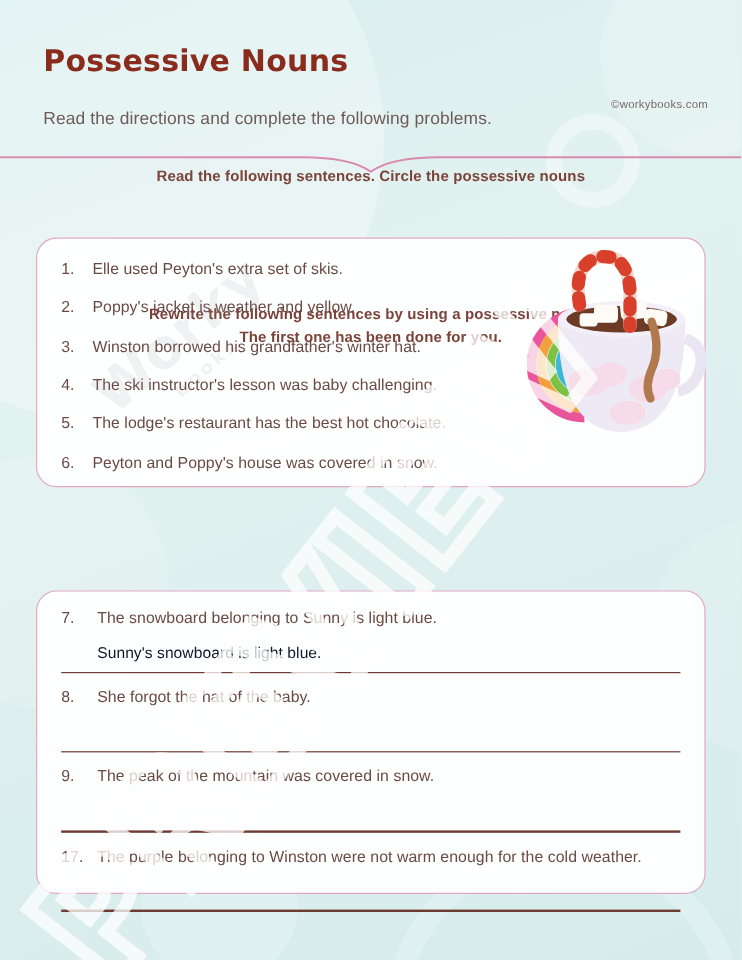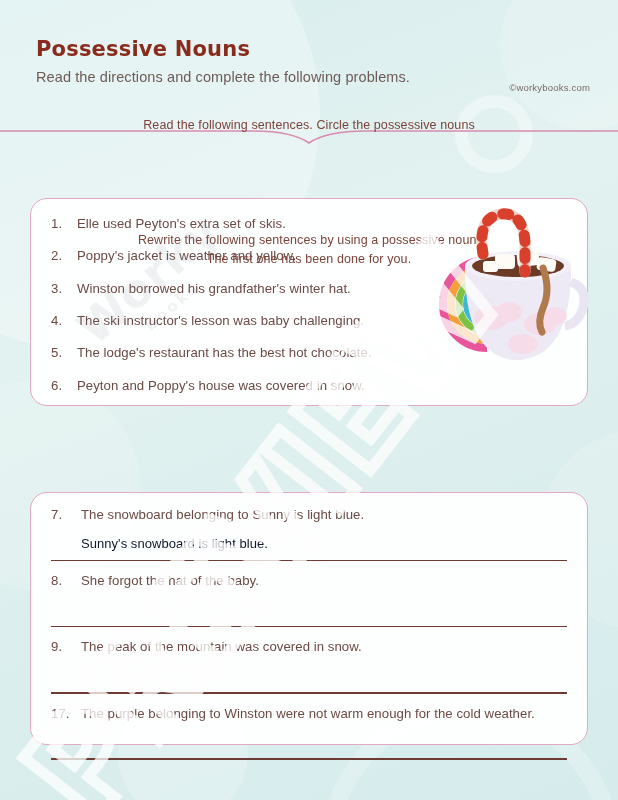--- a/index.html
+++ b/index.html
@@ -37,29 +37,29 @@
   .c4 { left: 118px; top: 690px; width: 130px; height: 130px; background: rgba(255,255,255,.22); }
   .c5 { left: 320px; top: 700px; width: 300px; height: 300px; border: 18px solid rgba(255,255,255,.22); }
   .c6 { left: -70px; top: 380px; width: 210px; height: 210px; background: rgba(255,255,255,.16); }
   .c7 { left: 540px; top: 430px; width: 200px; height: 200px; background: rgba(255,255,255,.14); }
 
   
   .header { position: relative; padding: 38px 0 0 36px; z-index: 3; }
 
   .title {
     font-family: "DejaVu Sans", sans-serif;
-    font-size: 21px;
+    font-size: 25px;
     font-weight: bold;
     color: #8a2c1d;
     letter-spacing: .2px;
     line-height: 1.05;
   }
 
   .subtitle {
-    margin-top: 9px;
+    margin-top: 27px;
     font-size: 14.5px;
     color: #6d5b57;
     letter-spacing: .1px;
   }
 
   .copyright {
     position: absolute;
     right: 28px;
     top: 82px;
     font-size: 9.5px;
@@ -69,21 +69,21 @@
 
   
   .divider { position: absolute; left: 0; top: 122px; width: 618px; height: 26px; z-index: 3; }
 
   
   .instruction {
     position: relative;
     z-index: 4;
     text-align: center;
     font-size: 12.5px;
-    font-weight: normal;
+    font-weight: bold;
     color: #7b4339;
     line-height: 1.5;
     letter-spacing: .1px;
   }
   #instr-1 { margin-top: 31px; }
   #instr-2 { margin-top: 0; }
 
   
   .card {
     position: absolute;

